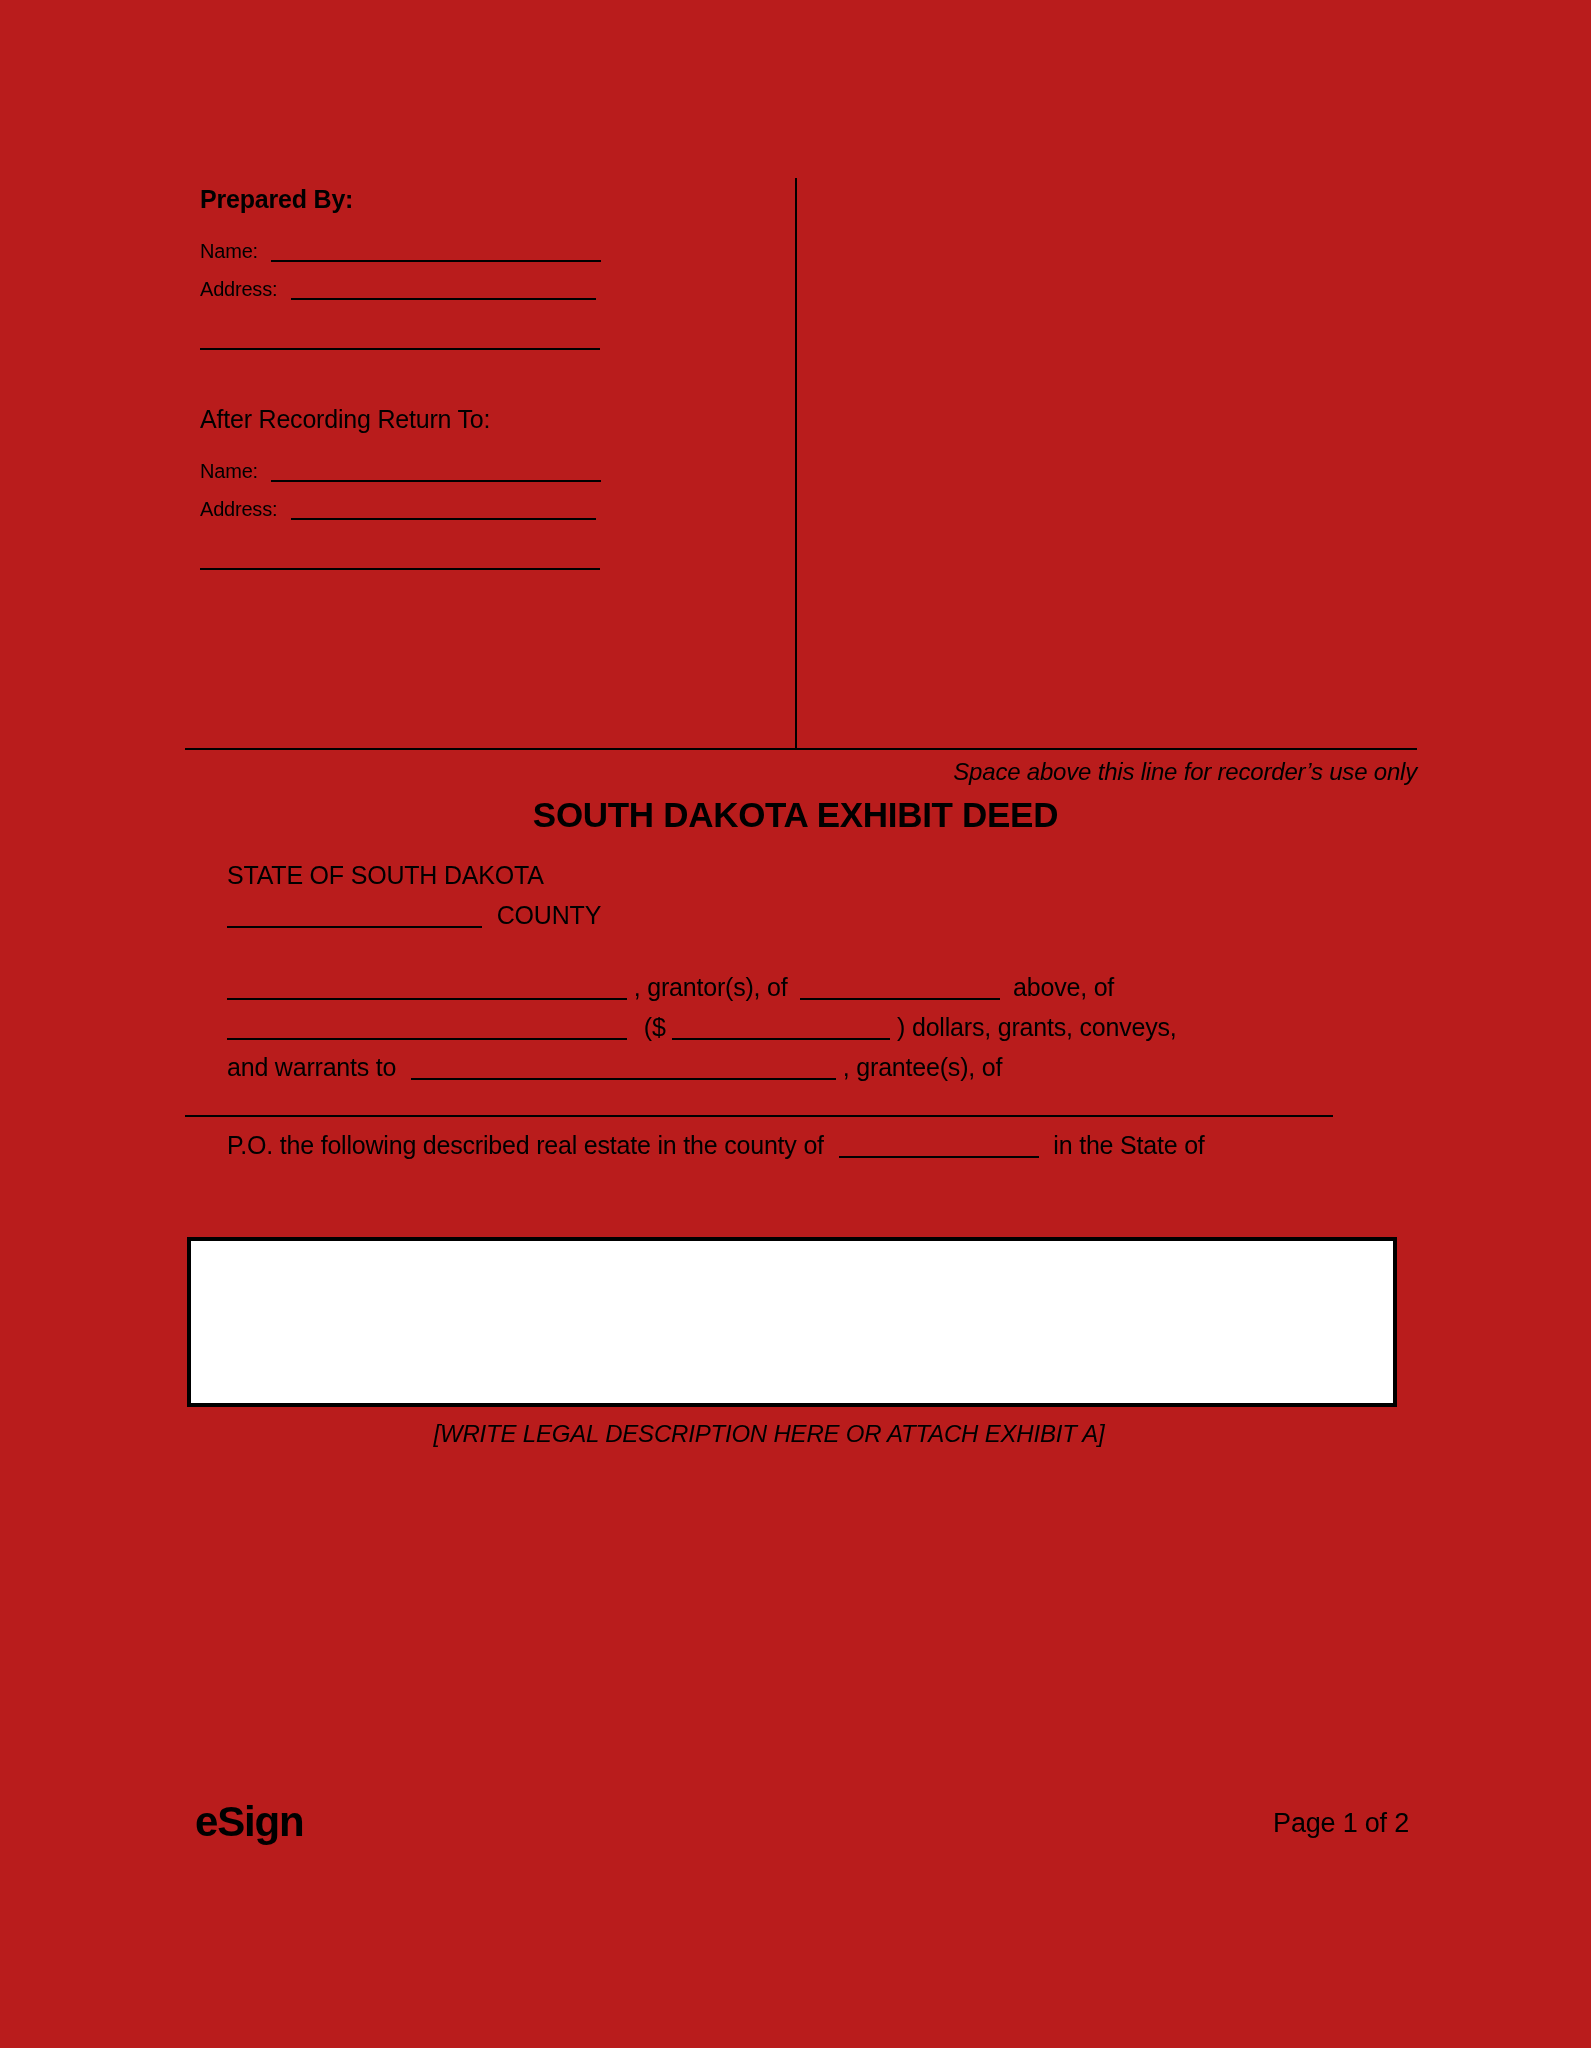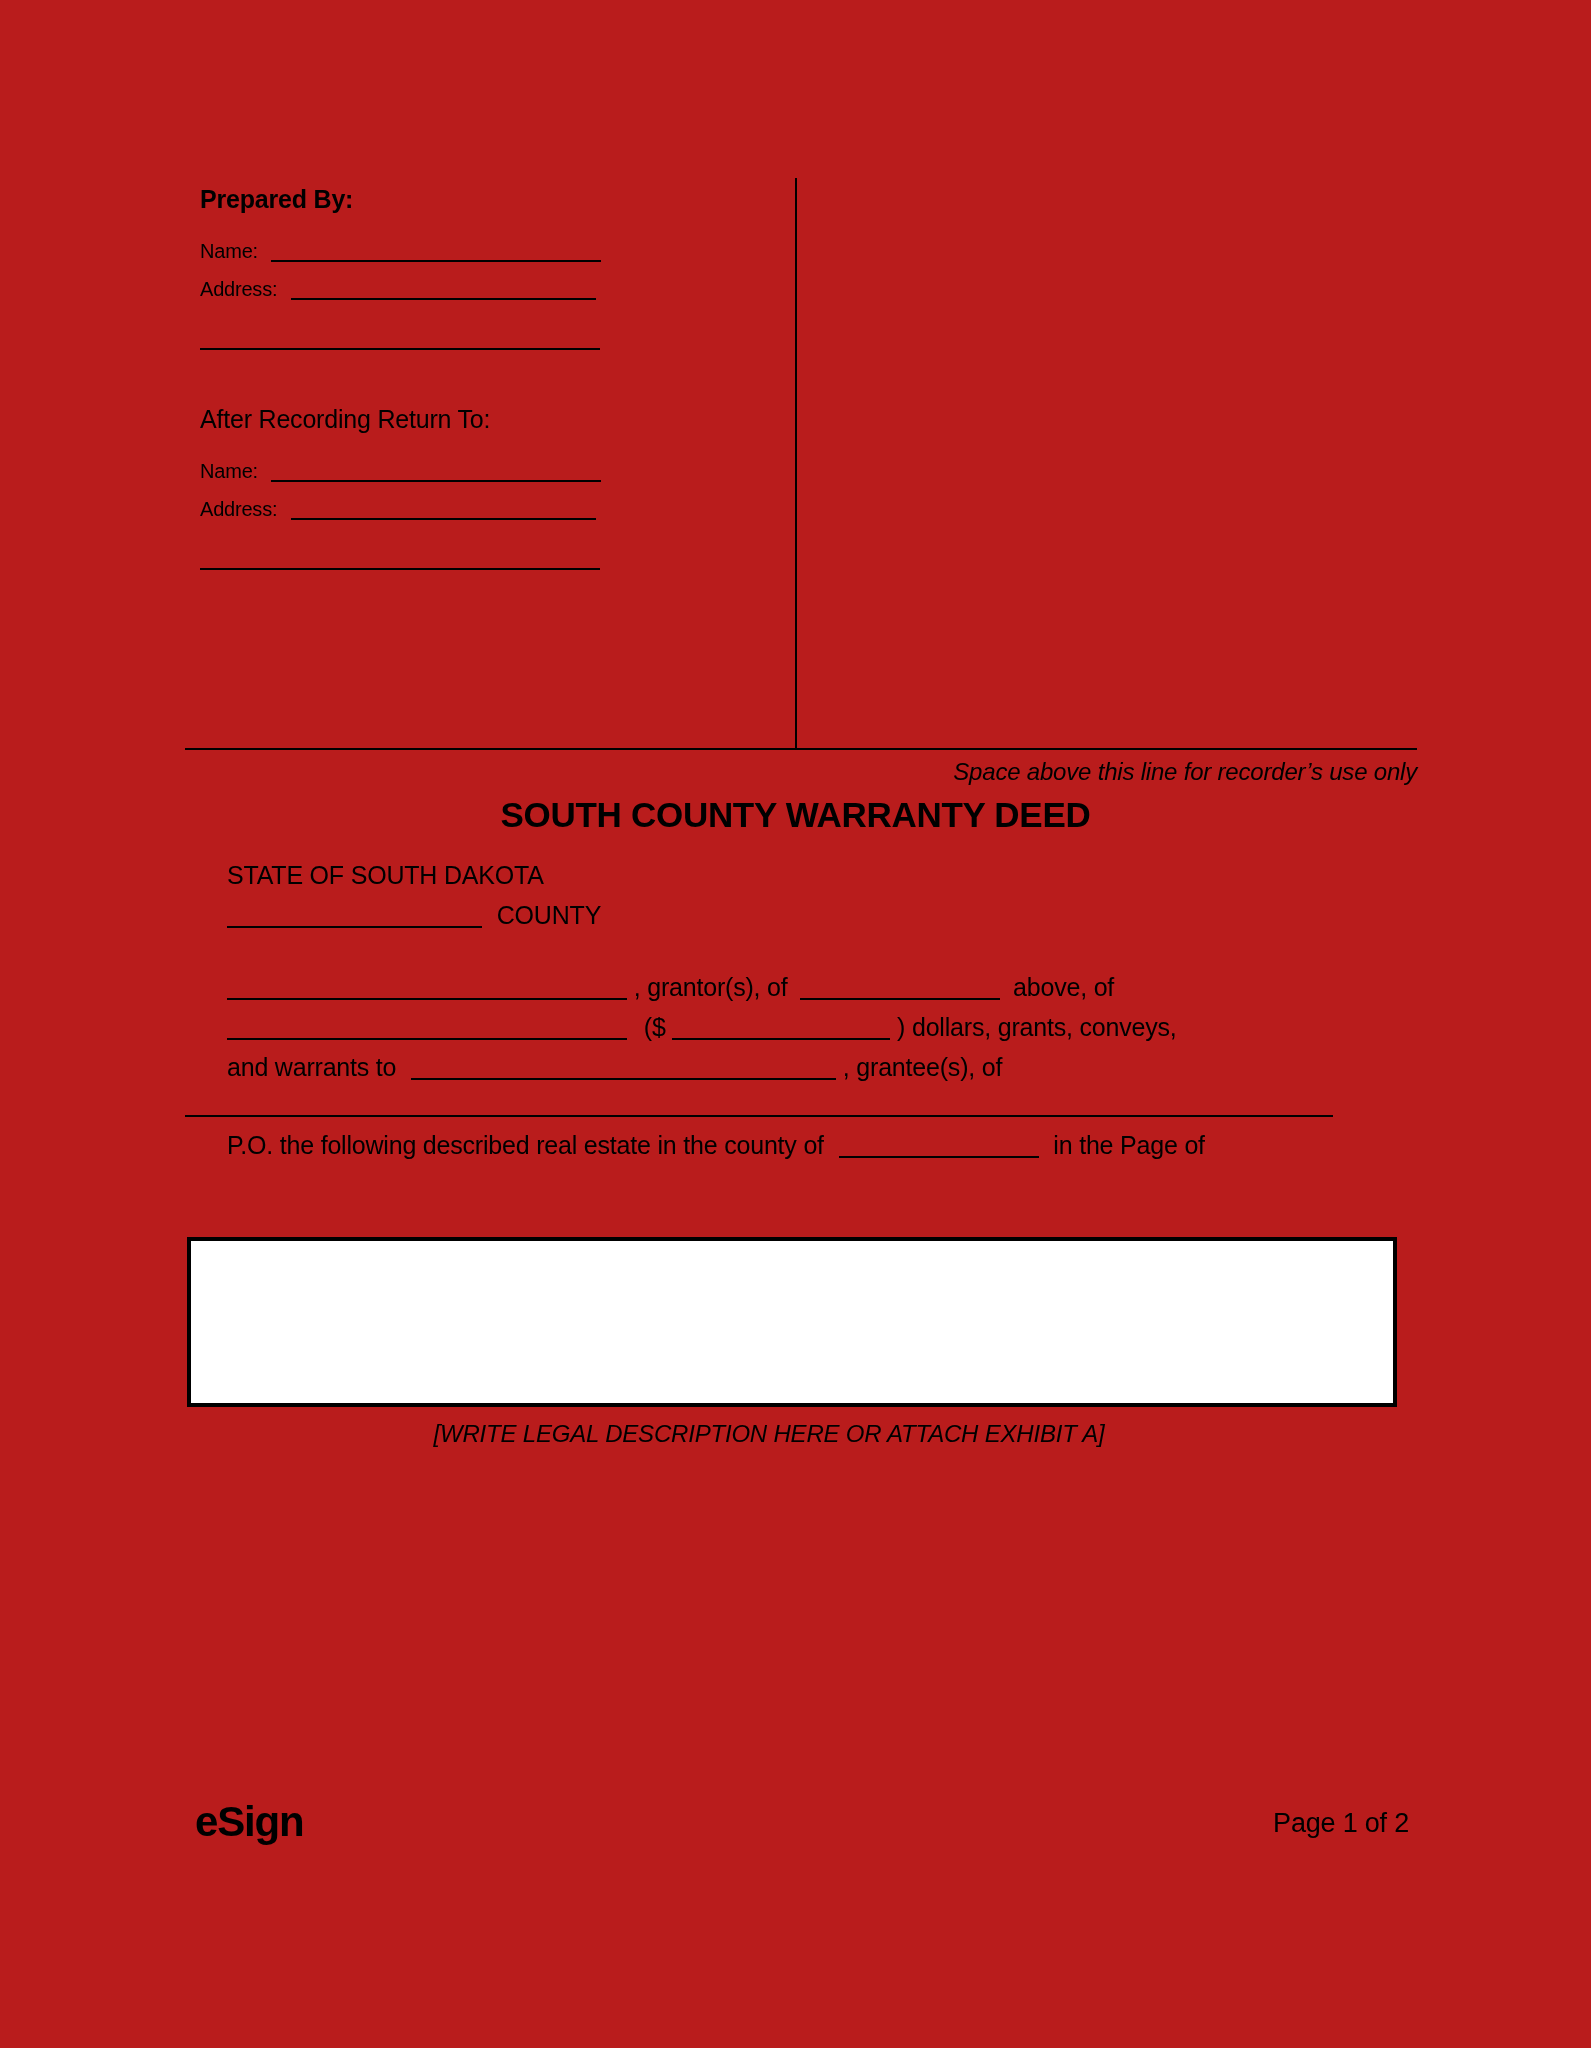--- a/index.html
+++ b/index.html
@@ -217,21 +217,21 @@
 
     <div class="standalone-rule" style="left:15px; top:398px; width:400px;"></div>
 
     <div class="vdivider"></div>
   </div>
 
   <div class="hrule-recorder"></div>
 
   <div class="recorder-caption">Space above this line for recorder’s use only</div>
 
-  <div class="doc-title">SOUTH COUNTY WARRANTY DEED</div>
+  <div class="doc-title">SOUTH DAKOTA EXHIBIT DEED</div>
 
   <div class="body-block">
 
     <div class="line tall">
       <span>STATE OF SOUTH DAKOTA</span>
     </div>
 
     <div class="line tall">
       <span class="rule" style="width:255px;"></span>
       <span style="margin-left:8px;">COUNTY</span>
@@ -258,21 +258,21 @@
       <span>and warrants to</span>
       <span class="rule" style="width:425px; margin-left:8px;"></span>
       <span>, grantee(s), of</span>
     </div>
 
     <div class="full-rule"></div>
 
     <div class="line tall">
       <span>P.O. the following described real estate in the county of</span>
       <span class="rule" style="width:200px; margin-left:8px;"></span>
-      <span style="margin-left:8px;">in the Page of</span>
+      <span style="margin-left:8px;">in the State of</span>
     </div>
 
   </div>
 
   <div class="legal-box"></div>
 
   <div class="legal-caption">[WRITE LEGAL DESCRIPTION HERE OR ATTACH EXHIBIT A]</div>
 
   <div class="footer-logo">eSign</div>
 

